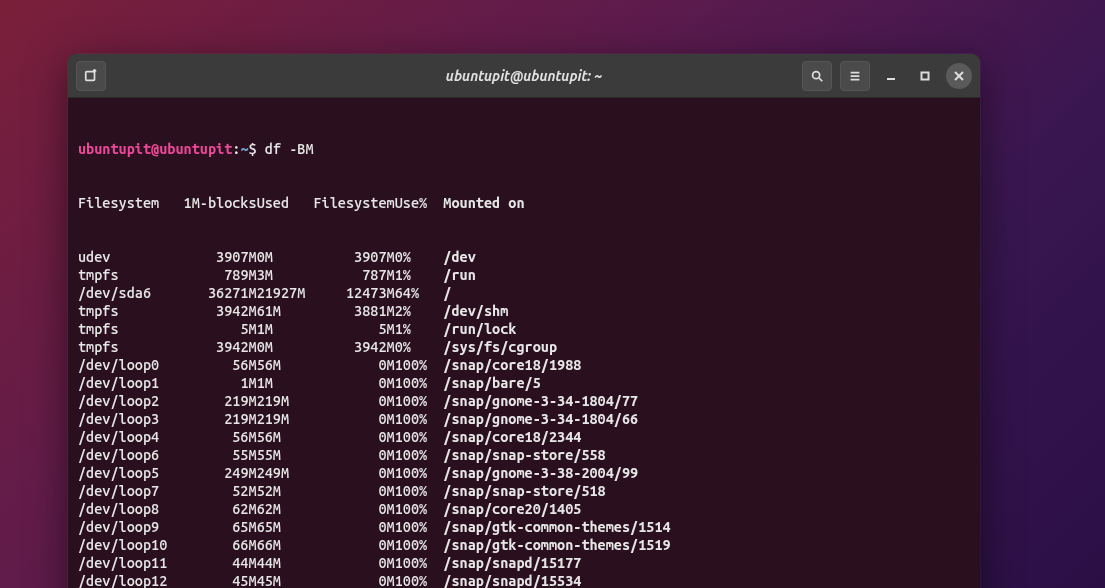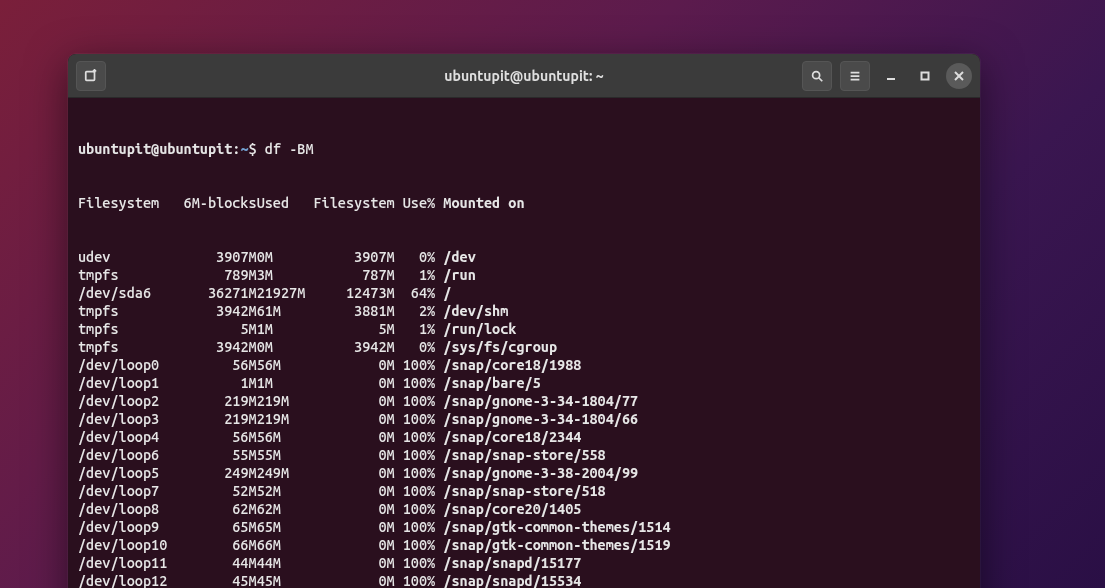--- a/index.html
+++ b/index.html
@@ -42,48 +42,49 @@
   .tb-spacer { flex: 1; }
   .tb-title {
     position: absolute;
     left: 0; right: 0;
     text-align: center;
     color: #e0e0e0;
     font-family: Ubuntu, sans-serif;
     font-size: 14px;
     font-weight: 600;
     pointer-events: none;
+    font-style: italic;
   }
   .tb-right { display: flex; gap: 8px; align-items: center; z-index: 1; }
   .tb-winbtn {
     width: 26px; height: 26px;
     border-radius: 50%;
     display: flex; align-items: center; justify-content: center;
     color: #ddd; font-size: 12px;
     cursor: pointer;
   }
   .tb-winbtn.close { background: #5a5a5a; }
   .tb-winbtn svg { width: 10px; height: 10px; stroke: #ddd; fill: none; stroke-width: 2; }
   .term-body {
     padding: 6px 10px 10px 10px;
     font-size: 14.5px;
     line-height: 18px;
     color: #e6e6e6;
     white-space: pre;
     font-weight: 500;
   }
-  .prompt-user { color: #e5e5e5; font-weight: bold; }
+  .prompt-user { color: #ec4899; font-weight: bold; }
   .prompt-path { color: #729fcf; font-weight: bold; }
   .prompt-sep  { color: #e6e6e6; }
   .row { display: block; }
   .c-fs   { display: inline-block; width: 11ch; }
   .c-blk  { display: inline-block; width: 11ch; text-align: right; }
   .c-used { display: inline-block; width:  7ch; }
   .c-avail{ display: inline-block; width: 10ch; text-align: right; }
-  .c-use  { display: inline-block; width:  5ch; text-align: right; }
+  .c-use  { display: inline-block; width:  5ch; text-align: left; }
   .c-mnt  { display: inline-block; padding-left: 1ch; font-weight: bold; }
 </style>
 </head>
 <body>
 
 <div class="window">
   <div class="titlebar">
     <div class="tb-btn">
       <svg viewBox="0 0 16 16">
           <rect x="2" y="3" width="10" height="10" rx="1"></rect>
@@ -121,16 +122,16 @@
         <svg viewBox="0 0 10 10">
             <line x1="1" y1="1" x2="9" y2="9"></line>
             <line x1="9" y1="1" x2="1" y2="9"></line>
           </svg>
       </div>
     </div>
   </div>
 
   <div class="term-body">
     <span class="row"><span class="prompt-user">ubuntupit@ubuntupit</span><span class="prompt-sep">:</span><span class="prompt-path">~</span><span class="prompt-sep">$ </span><span>df -BM</span></span>
-    <span class="row"><span class="c-fs">Filesystem</span><span class="c-blk">6M-blocks</span><span class="c-used">Used</span><span class="c-avail">Filesystem</span><span class="c-use">Use%</span><span class="c-mnt">Mounted on</span></span>
+    <span class="row"><span class="c-fs">Filesystem</span><span class="c-blk">1M-blocks</span><span class="c-used">Used</span><span class="c-avail">Filesystem</span><span class="c-use">Use%</span><span class="c-mnt">Mounted on</span></span>
     <div id="rows-container"><span class="row"><span class="c-fs">udev</span><span class="c-blk">3907M</span><span class="c-used">0M</span><span class="c-avail">3907M</span><span class="c-use">0%</span><span class="c-mnt">/dev</span></span><span class="row"><span class="c-fs">tmpfs</span><span class="c-blk">789M</span><span class="c-used">3M</span><span class="c-avail">787M</span><span class="c-use">1%</span><span class="c-mnt">/run</span></span><span class="row"><span class="c-fs">/dev/sda6</span><span class="c-blk">36271M</span><span class="c-used">21927M</span><span class="c-avail">12473M</span><span class="c-use">64%</span><span class="c-mnt">/</span></span><span class="row"><span class="c-fs">tmpfs</span><span class="c-blk">3942M</span><span class="c-used">61M</span><span class="c-avail">3881M</span><span class="c-use">2%</span><span class="c-mnt">/dev/shm</span></span><span class="row"><span class="c-fs">tmpfs</span><span class="c-blk">5M</span><span class="c-used">1M</span><span class="c-avail">5M</span><span class="c-use">1%</span><span class="c-mnt">/run/lock</span></span><span class="row"><span class="c-fs">tmpfs</span><span class="c-blk">3942M</span><span class="c-used">0M</span><span class="c-avail">3942M</span><span class="c-use">0%</span><span class="c-mnt">/sys/fs/cgroup</span></span><span class="row"><span class="c-fs">/dev/loop0</span><span class="c-blk">56M</span><span class="c-used">56M</span><span class="c-avail">0M</span><span class="c-use">100%</span><span class="c-mnt">/snap/core18/1988</span></span><span class="row"><span class="c-fs">/dev/loop1</span><span class="c-blk">1M</span><span class="c-used">1M</span><span class="c-avail">0M</span><span class="c-use">100%</span><span class="c-mnt">/snap/bare/5</span></span><span class="row"><span class="c-fs">/dev/loop2</span><span class="c-blk">219M</span><span class="c-used">219M</span><span class="c-avail">0M</span><span class="c-use">100%</span><span class="c-mnt">/snap/gnome-3-34-1804/77</span></span><span class="row"><span class="c-fs">/dev/loop3</span><span class="c-blk">219M</span><span class="c-used">219M</span><span class="c-avail">0M</span><span class="c-use">100%</span><span class="c-mnt">/snap/gnome-3-34-1804/66</span></span><span class="row"><span class="c-fs">/dev/loop4</span><span class="c-blk">56M</span><span class="c-used">56M</span><span class="c-avail">0M</span><span class="c-use">100%</span><span class="c-mnt">/snap/core18/2344</span></span><span class="row"><span class="c-fs">/dev/loop6</span><span class="c-blk">55M</span><span class="c-used">55M</span><span class="c-avail">0M</span><span class="c-use">100%</span><span class="c-mnt">/snap/snap-store/558</span></span><span class="row"><span class="c-fs">/dev/loop5</span><span class="c-blk">249M</span><span class="c-used">249M</span><span class="c-avail">0M</span><span class="c-use">100%</span><span class="c-mnt">/snap/gnome-3-38-2004/99</span></span><span class="row"><span class="c-fs">/dev/loop7</span><span class="c-blk">52M</span><span class="c-used">52M</span><span class="c-avail">0M</span><span class="c-use">100%</span><span class="c-mnt">/snap/snap-store/518</span></span><span class="row"><span class="c-fs">/dev/loop8</span><span class="c-blk">62M</span><span class="c-used">62M</span><span class="c-avail">0M</span><span class="c-use">100%</span><span class="c-mnt">/snap/core20/1405</span></span><span class="row"><span class="c-fs">/dev/loop9</span><span class="c-blk">65M</span><span class="c-used">65M</span><span class="c-avail">0M</span><span class="c-use">100%</span><span class="c-mnt">/snap/gtk-common-themes/1514</span></span><span class="row"><span class="c-fs">/dev/loop10</span><span class="c-blk">66M</span><span class="c-used">66M</span><span class="c-avail">0M</span><span class="c-use">100%</span><span class="c-mnt">/snap/gtk-common-themes/1519</span></span><span class="row"><span class="c-fs">/dev/loop11</span><span class="c-blk">44M</span><span class="c-used">44M</span><span class="c-avail">0M</span><span class="c-use">100%</span><span class="c-mnt">/snap/snapd/15177</span></span><span class="row"><span class="c-fs">/dev/loop12</span><span class="c-blk">45M</span><span class="c-used">45M</span><span class="c-avail">0M</span><span class="c-use">100%</span><span class="c-mnt">/snap/snapd/15534</span></span></div>
   </div>
 </div>
 
 </body></html>

